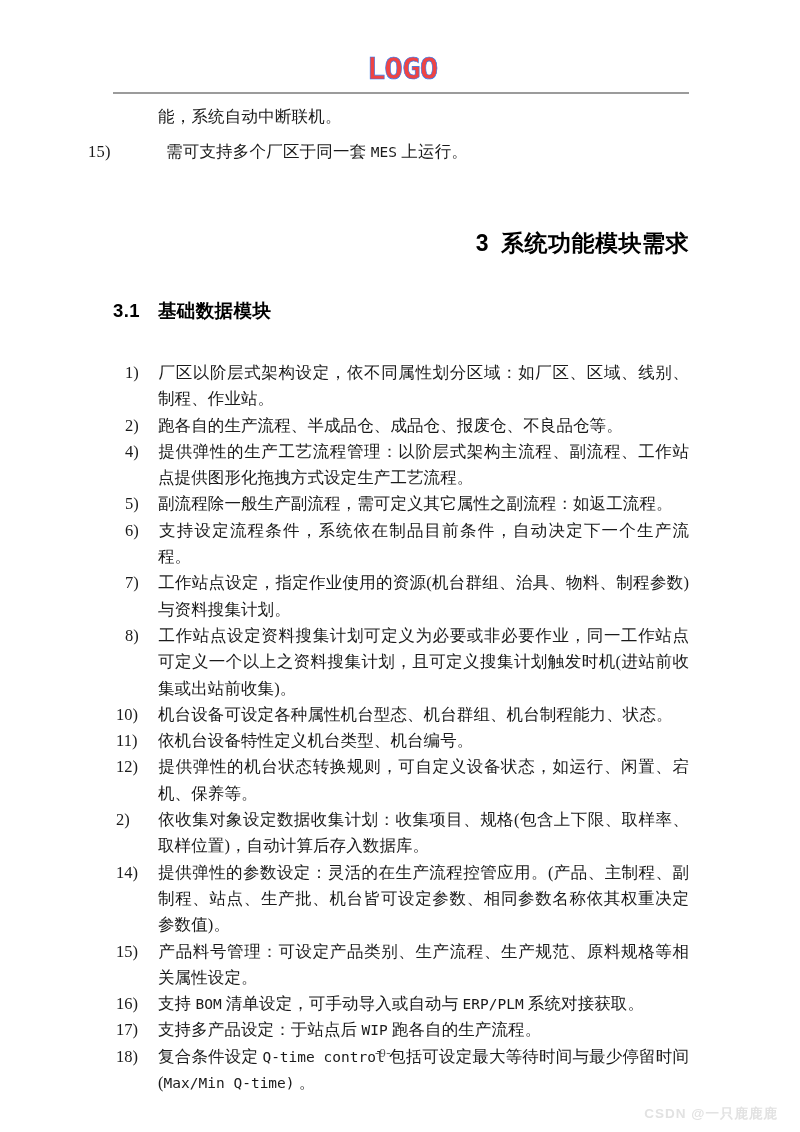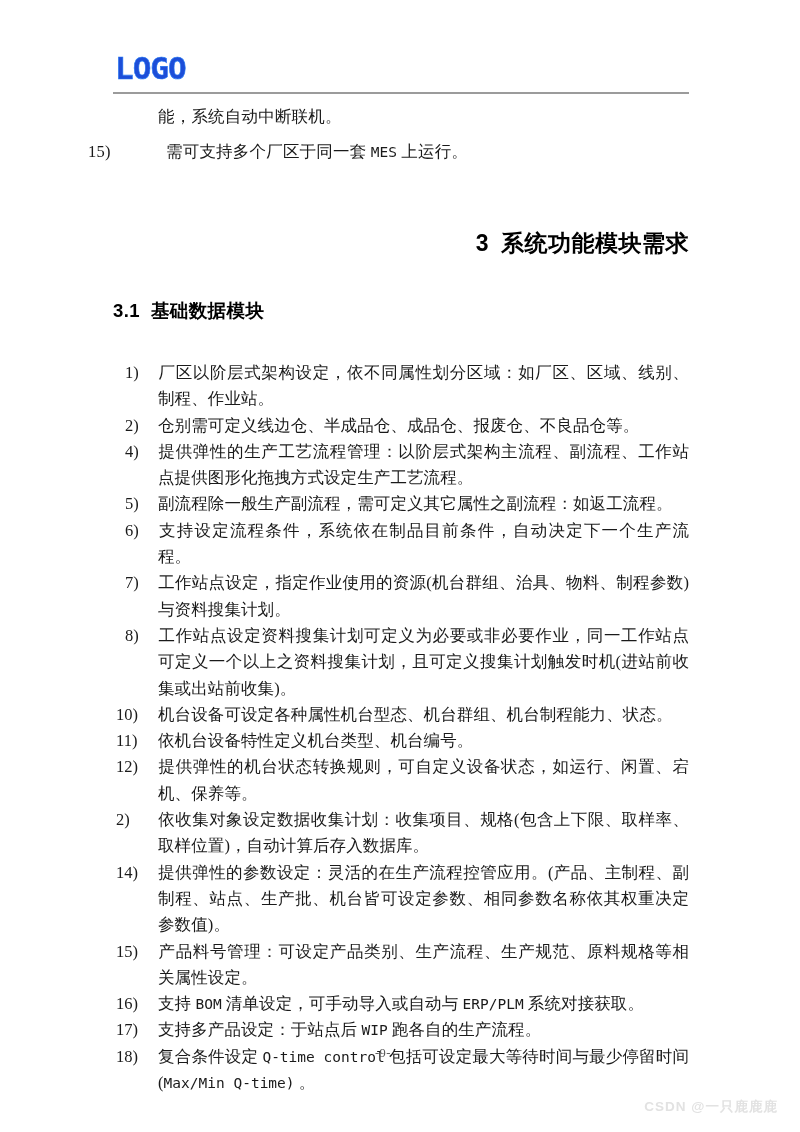--- a/index.html
+++ b/index.html
@@ -29,25 +29,26 @@
     position: absolute;
     left: 113px;
     top: 52px;
     width: 576px;
   }
   .logo {
     font-family: "DejaVu Sans Mono", monospace;
     font-size: 31px;
     font-weight: bold;
     letter-spacing: -1px;
-    color: #1d4ed8;
+    color: #ef4444;
     line-height: 1.05;
     -webkit-text-stroke: 0.6px #2979f2;
     margin: 0;
     padding: 0 0 2px 2px;
+    text-align: center;
   }
   .header-rule {
     margin-top: 5px;
     height: 0;
     border-top: 2px solid #9b9b9b;
     width: 100%;
   }
 
   
   .content {
@@ -96,21 +97,21 @@
 
   h2.subsec {
     font-family: "Liberation Sans", sans-serif;
     font-size: 18.5px;
     font-weight: bold;
     margin: 0;
     padding: 0;
     letter-spacing: 0.4px;
     color: #000;
   }
-  h2.subsec .sec-num { margin-right: 11px; }
+  h2.subsec .sec-num { margin-right: 18px; }
 
   .spacer-h1  { height: 54px; }
   .spacer-h1b { height: 39px; }
   .spacer-h2  { height: 37px; }
 
   
   ol.reqs {
     list-style: none;
     margin: 0;
     padding: 0;
@@ -153,21 +154,21 @@
     padding-right: 34px;
     box-sizing: border-box;
     font-size: 12.5px;
     color: #555;
     letter-spacing: 0.5px;
   }
 
   .watermark {
     position: absolute;
     right: 22px;
-    bottom: 16px;
+    bottom: 9px;
     font-family: "Liberation Sans", sans-serif;
     font-size: 13.5px;
     color: #e2e2e2;
     letter-spacing: 1px;
     white-space: nowrap;
     user-select: none;
     font-weight: bold;
   }
 </style>
 </head>
@@ -197,21 +198,21 @@
     <div class="spacer-h1b"></div>
 
     <h2 class="subsec">
       <span class="sec-num">3.1</span><span>基础数据模块</span>
     </h2>
 
     <div class="spacer-h2"></div>
 
     <ol class="reqs" id="req-list">
         <li class="single"><span class="num">1)</span><span>厂区以阶层式架构设定，依不同属性划分区域：如厂区、区域、线别、制程、作业站。</span></li>
-        <li class="single"><span class="num">2)</span><span>仓别需可定义线边仓、半成品仓、成品仓、报废仓、不良品仓等。</span></li>
+        <li class="single"><span class="num">2)</span><span>跑各自的生产流程、半成品仓、成品仓、报废仓、不良品仓等。</span></li>
         <li class="single"><span class="num">4)</span><span>提供弹性的生产工艺流程管理：以阶层式架构主流程、副流程、工作站点提供图形化拖拽方式设定生产工艺流程。</span></li>
         <li class="single"><span class="num">5)</span><span>副流程除一般生产副流程，需可定义其它属性之副流程：如返工流程。</span></li>
         <li class="single"><span class="num">6)</span><span>支持设定流程条件，系统依在制品目前条件，自动决定下一个生产流程。</span></li>
         <li class="single"><span class="num">7)</span><span>工作站点设定，指定作业使用的资源(机台群组、治具、物料、制程参数)与资料搜集计划。</span></li>
         <li class="single"><span class="num">8)</span><span>工作站点设定资料搜集计划可定义为必要或非必要作业，同一工作站点可定义一个以上之资料搜集计划，且可定义搜集计划触发时机(进站前收集或出站前收集)。</span></li>
         <li class="double"><span class="num">10)</span><span>机台设备可设定各种属性机台型态、机台群组、机台制程能力、状态。</span></li>
         <li class="double"><span class="num">11)</span><span>依机台设备特性定义机台类型、机台编号。</span></li>
         <li class="double"><span class="num">12)</span><span>提供弹性的机台状态转换规则，可自定义设备状态，如运行、闲置、宕机、保养等。</span></li>
         <li class="double"><span class="num">2)</span><span>依收集对象设定数据收集计划：收集项目、规格(包含上下限、取样率、取样位置)，自动计算后存入数据库。</span></li>
         <li class="double"><span class="num">14)</span><span>提供弹性的参数设定：灵活的在生产流程控管应用。(产品、主制程、副制程、站点、生产批、机台皆可设定参数、相同参数名称依其权重决定参数值)。</span></li>

